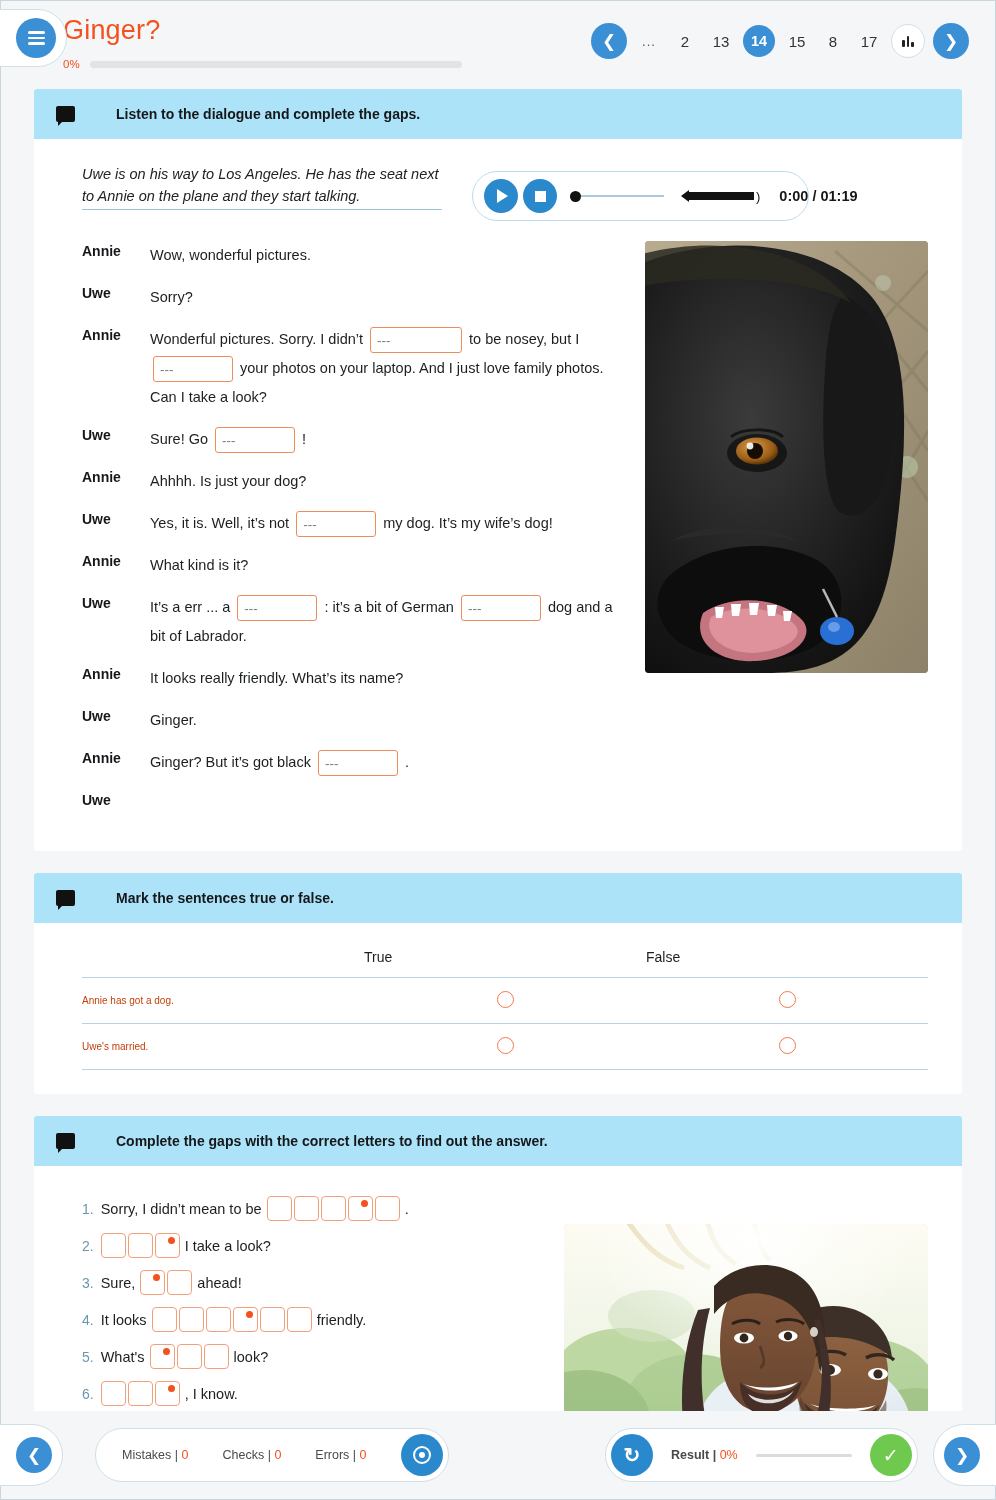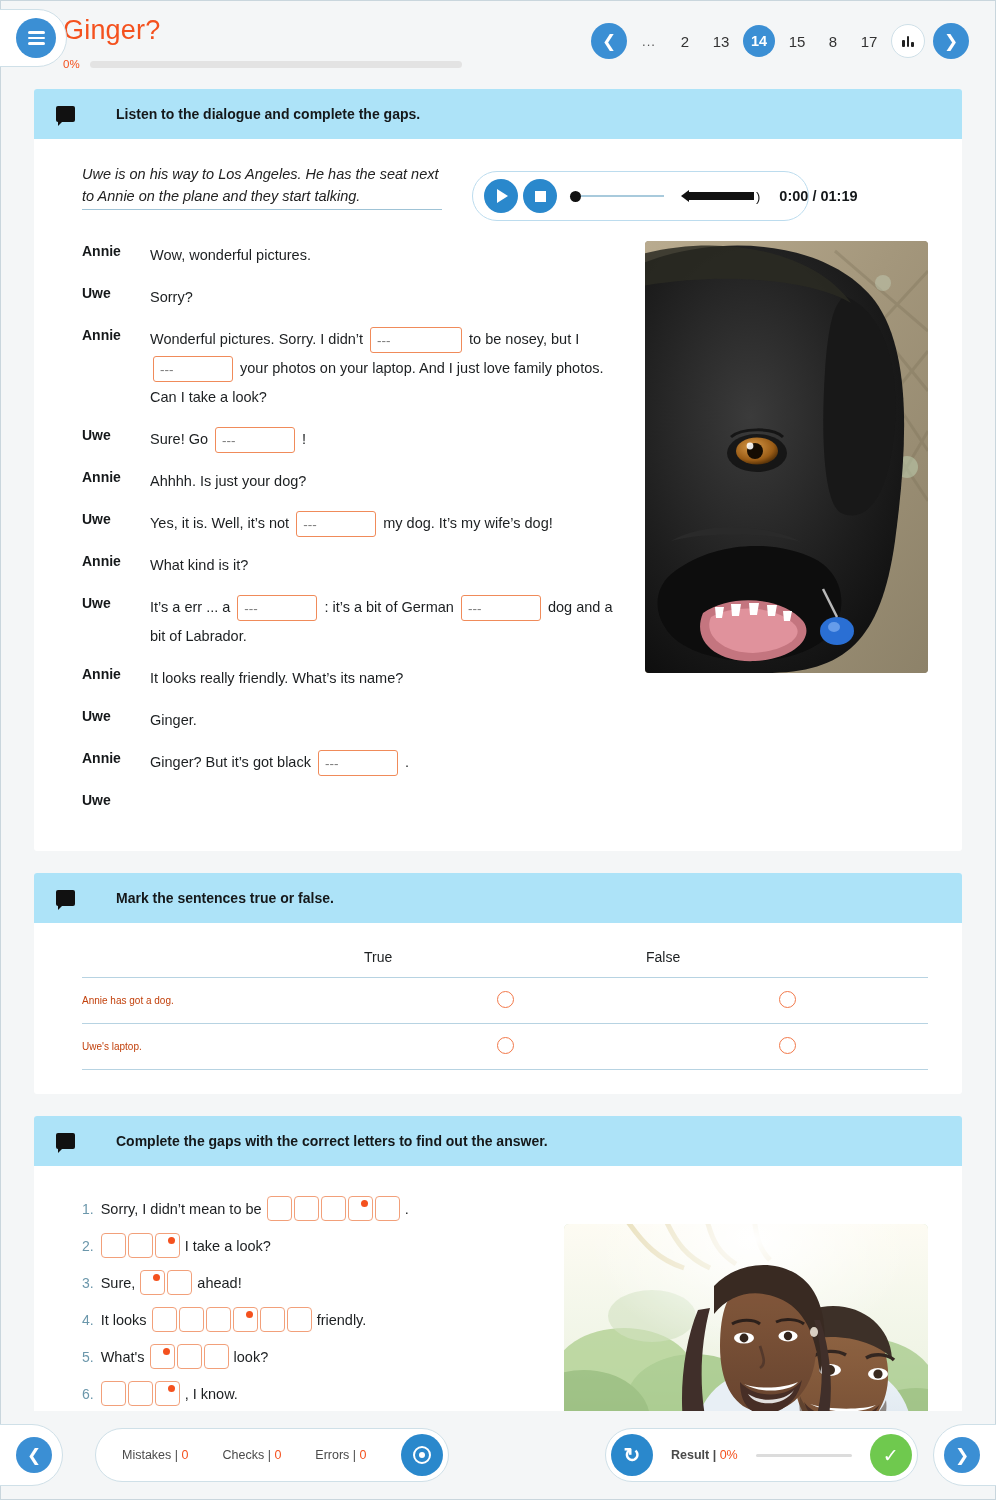--- a/index.html
+++ b/index.html
@@ -461,21 +461,21 @@
             <th>False</th>
           </tr>
             </thead>
           <tbody id="tf-rows">
               <tr>
                 <td>Annie has got a dog.</td>
                 <td class="opt"><span class="radio"></span></td>
                 <td class="opt"><span class="radio"></span></td>
               </tr>
               <tr>
-                <td>Uwe's laptop.</td>
+                <td>Uwe's married.</td>
                 <td class="opt"><span class="radio"></span></td>
                 <td class="opt"><span class="radio"></span></td>
               </tr>
             </tbody>
         </table>
       </div>
     </div>
 
     <div class="card">
       <div class="card-head">

